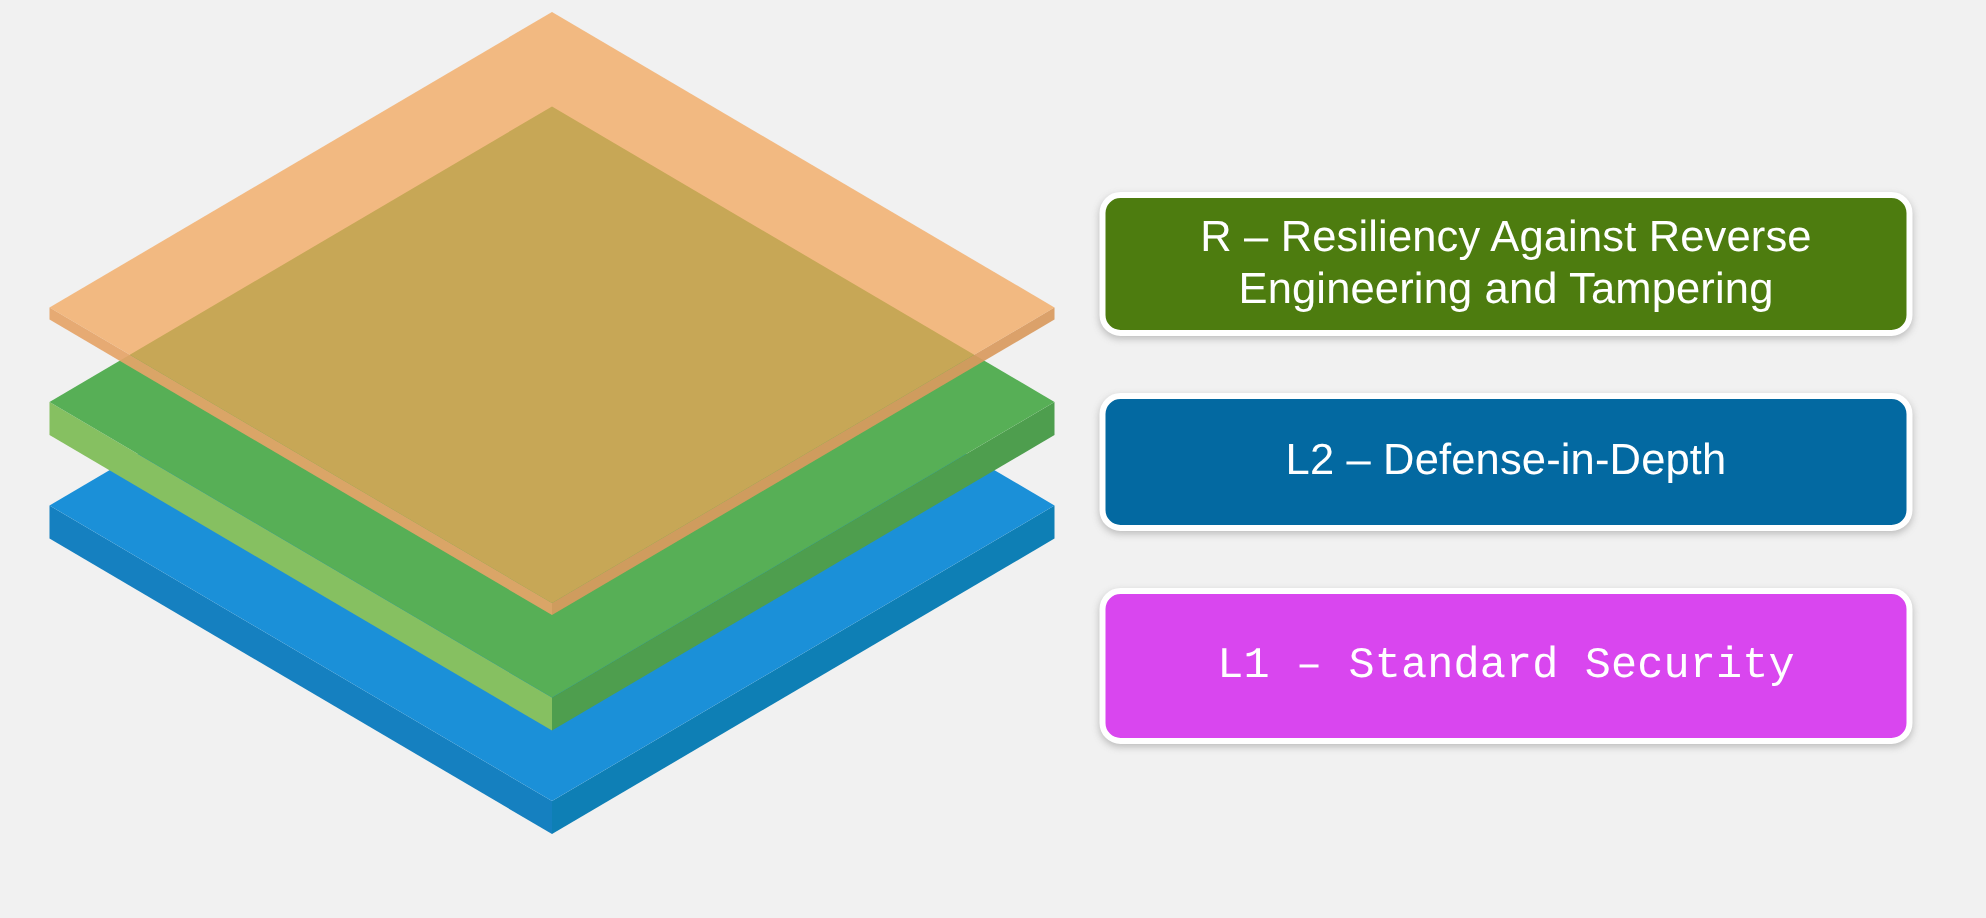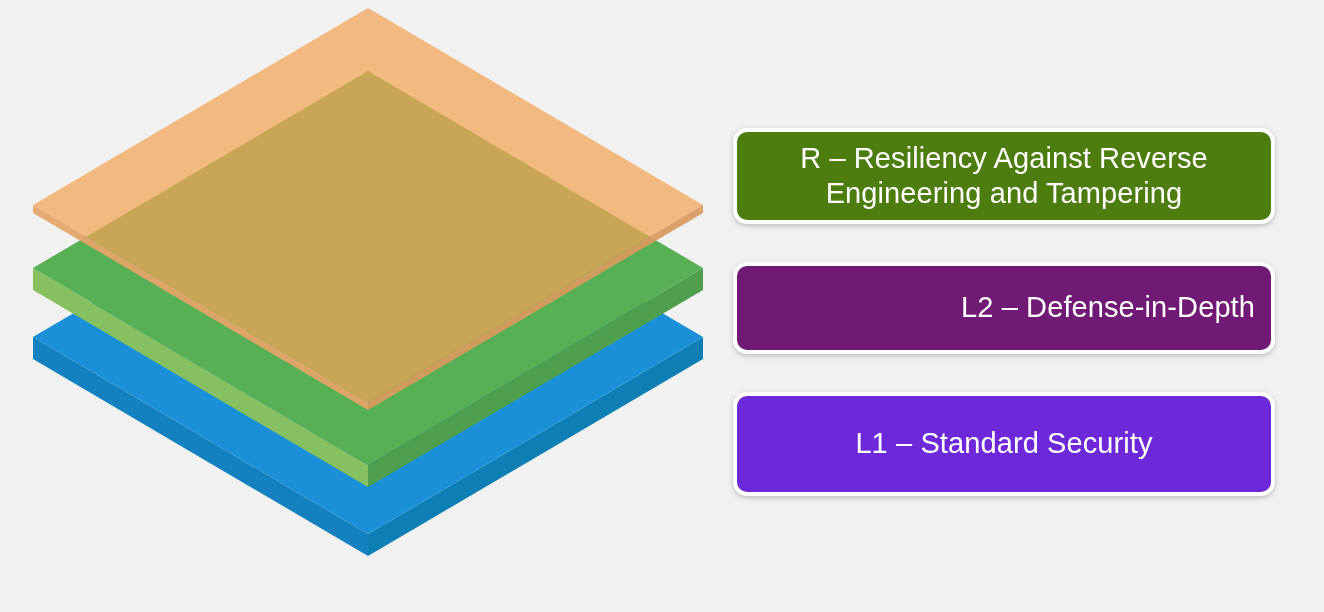--- a/index.html
+++ b/index.html
@@ -70,27 +70,27 @@
   }
 
   #box-resiliency {
     top: 128px;
     height: 96px;
     background: #4d7c0f;
   }
   #box-defense {
     top: 262px;
     height: 92px;
-    background: #701a75;
-    justify-content: flex-end;
+    background: #0369a1;
   }
   #box-standard {
     top: 392px;
     height: 104px;
-    background: #6d28d9;
+    background: #d946ef;
+    font-family: Liberation Mono, monospace;
   }
 </style>
 </head>
 <body>
 
 <div id="stage">
 
   <div id="layer-stack">
     <svg width="740" height="612" viewBox="0 0 740 612" xmlns="http://www.w3.org/2000/svg">
 

